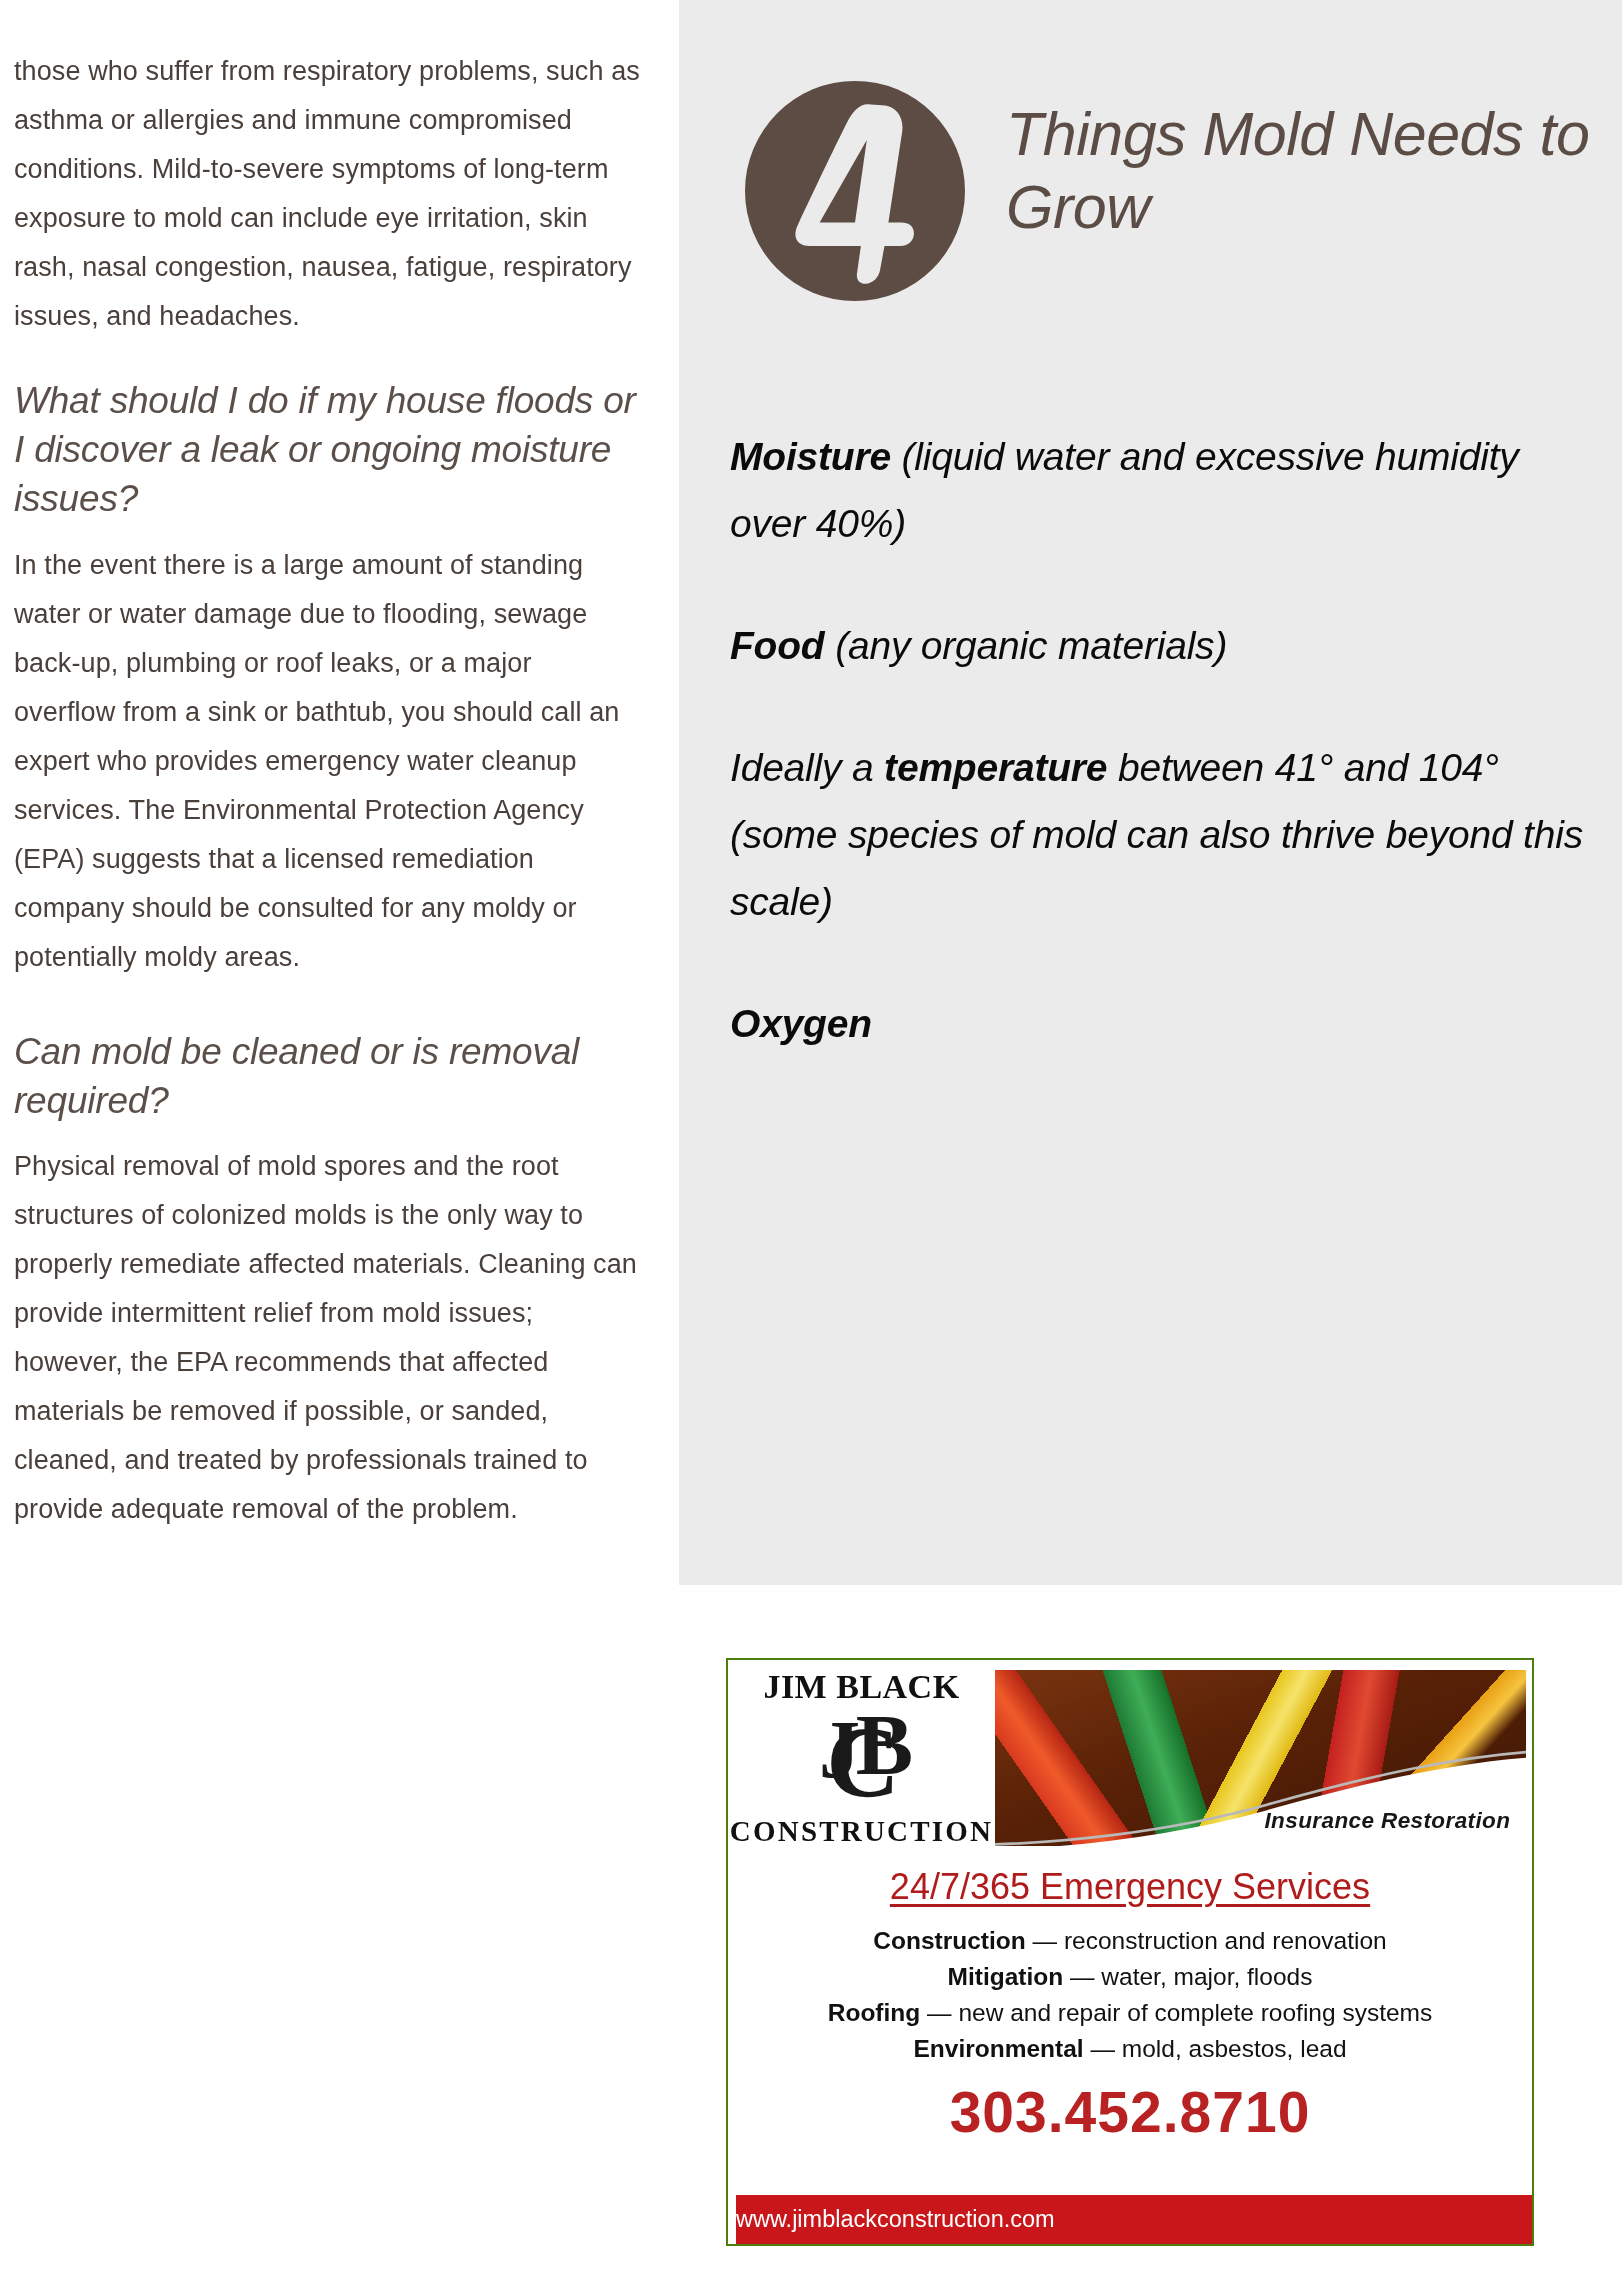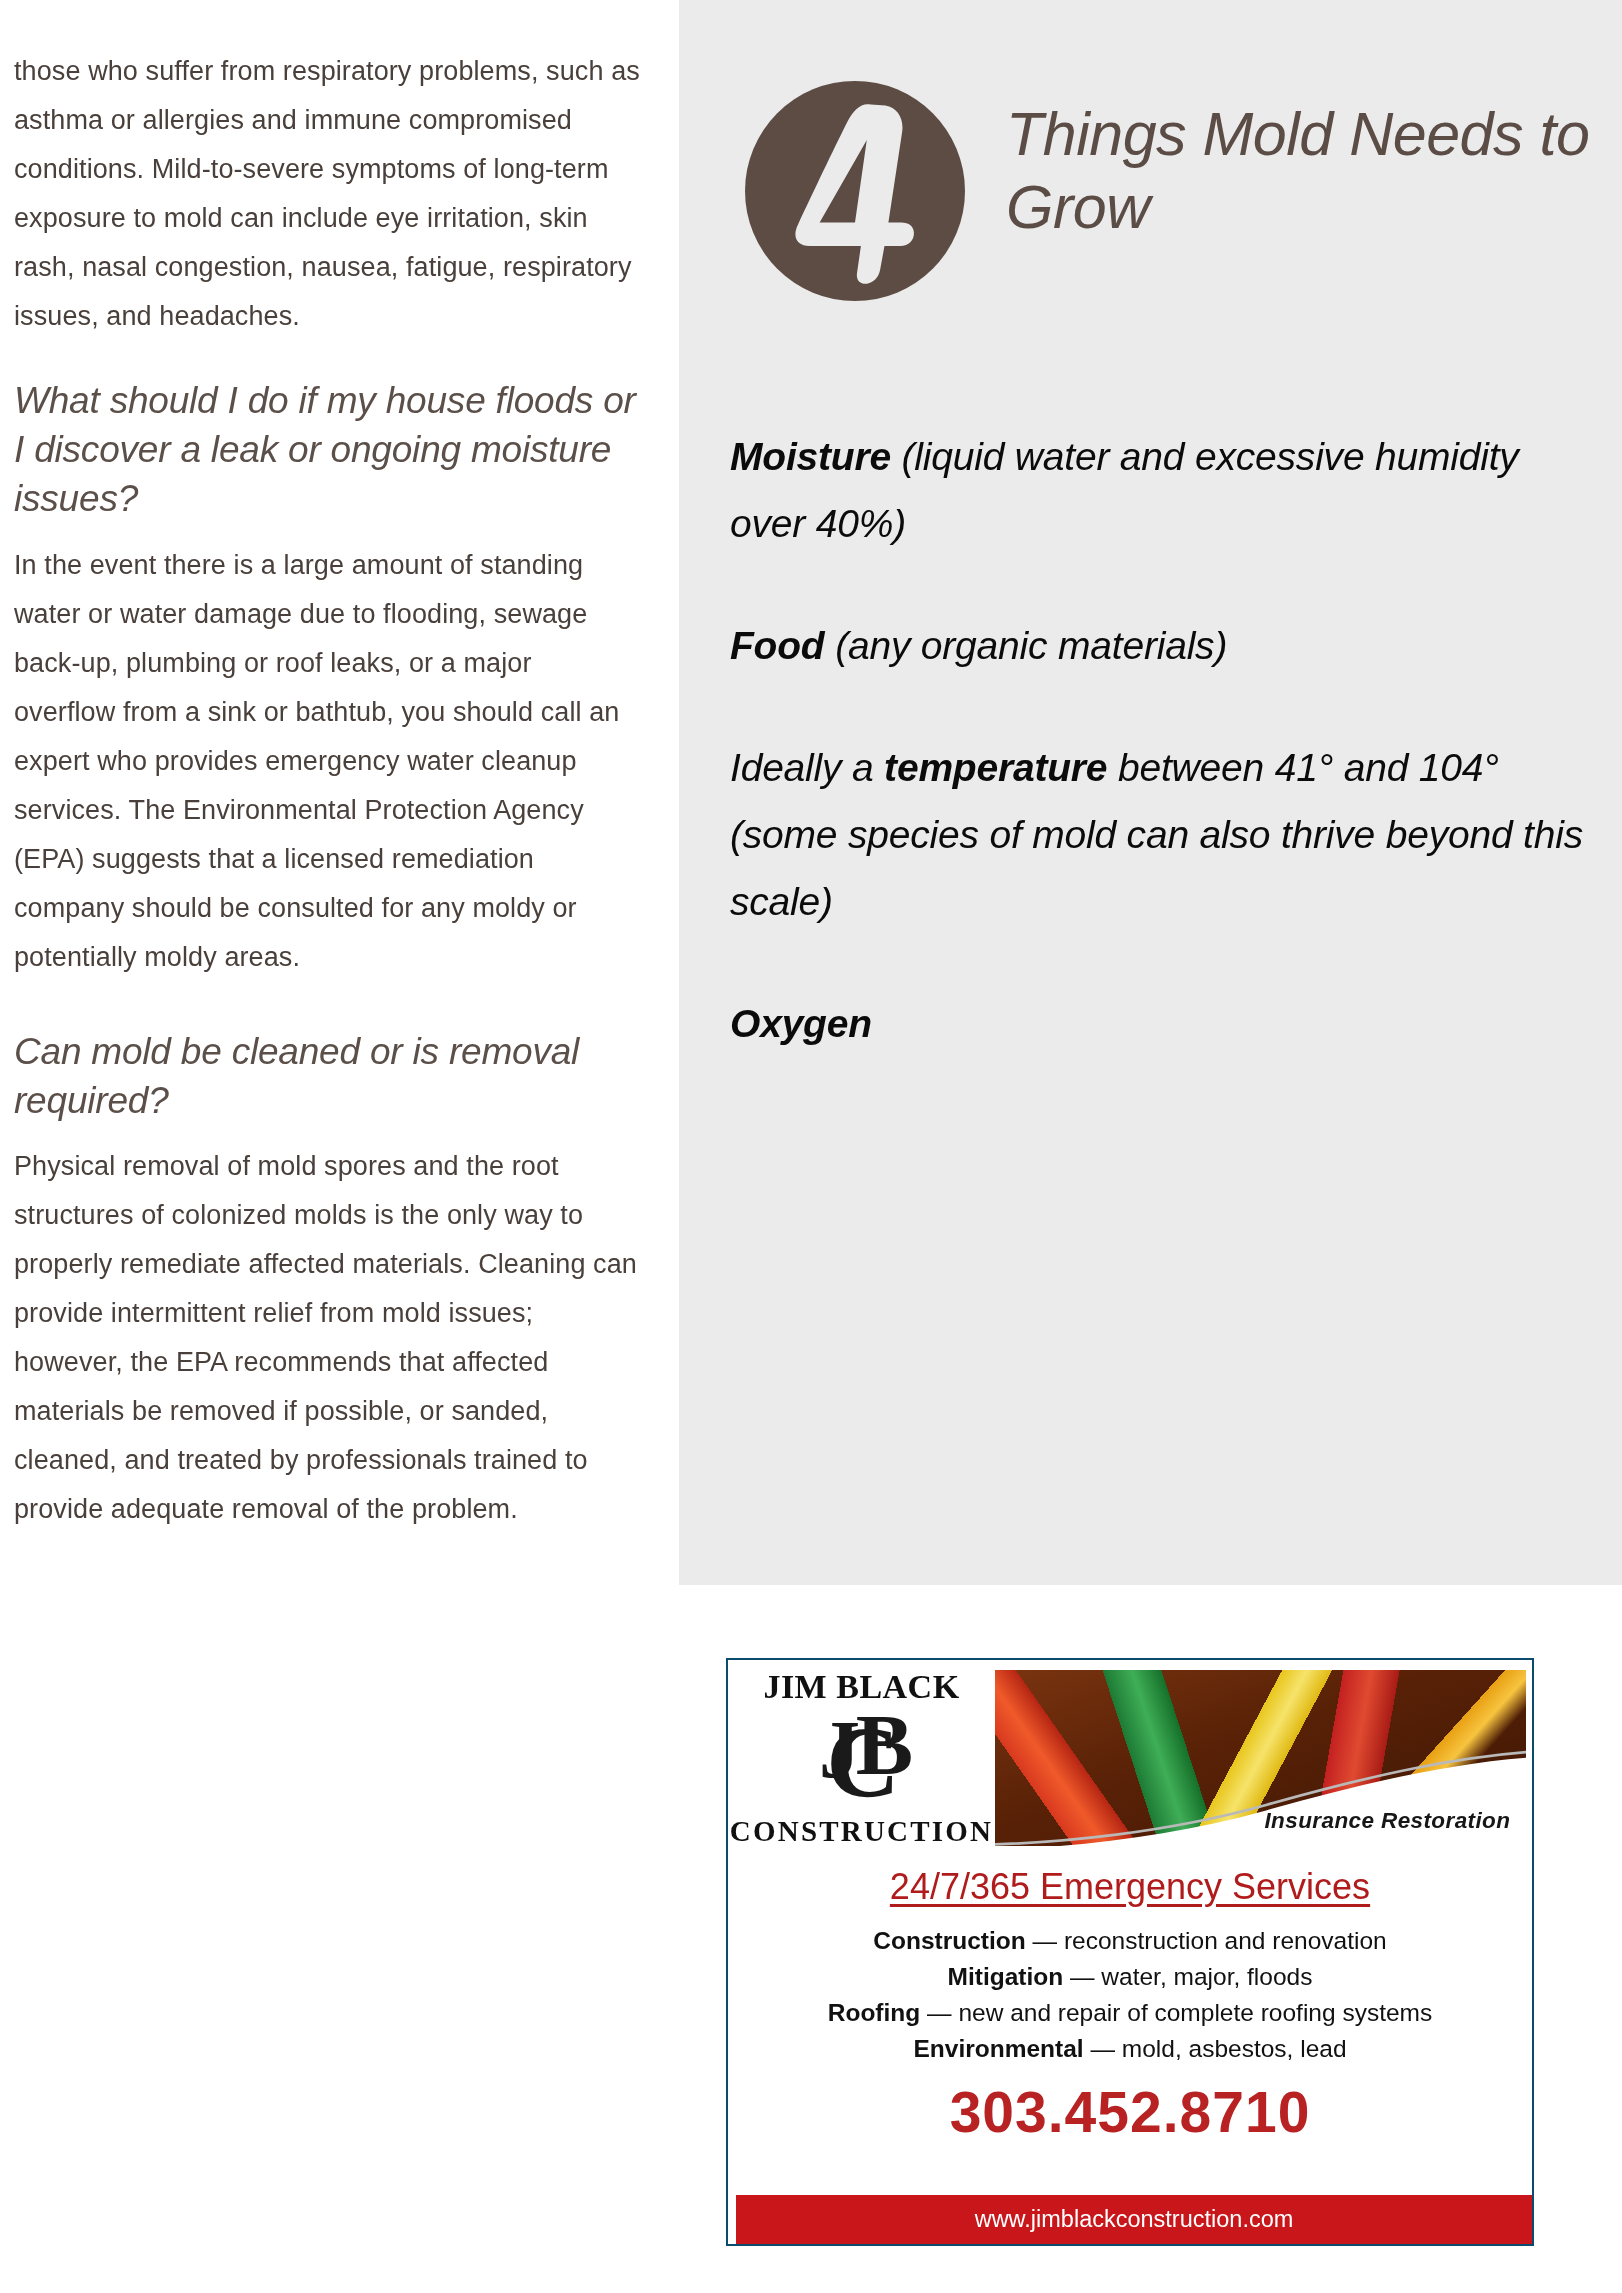--- a/index.html
+++ b/index.html
@@ -111,21 +111,21 @@
   #item-oxygen { margin-bottom: 0; }
 
   
   #ad-card {
     position: absolute;
     left: 726px;
     top: 1658px;
     width: 808px;
     height: 588px;
     background: #ffffff;
-    border: 2px solid #0c4a6e;
+    border: 2px solid #4d7c0f;
     box-sizing: border-box;
     overflow: hidden;
   }
   #ad-top {
     position: relative;
     height: 192px;
     display: flex;
   }
   #ad-logo {
     width: 267px;
@@ -232,21 +232,21 @@
     left: 8px;
     right: 0;
     bottom: 0;
     height: 49px;
     background: #c9161a;
     color: #ffffff;
     font-family: "Liberation Sans", sans-serif;
     font-size: 23.5px;
     display: flex;
     align-items: center;
-    justify-content: center;
+    justify-content: flex-start;
   }
 </style>
 </head>
 <body>
 
 <div id="left-column">
   <p class="body-para">those who suffer from respiratory problems, such as asthma or allergies and immune compromised conditions. Mild-to-severe symptoms of long-term exposure to mold can include eye irritation, skin rash, nasal congestion, nausea, fatigue, respiratory issues, and headaches.</p>
 
   <h2 class="section-heading" id="heading-flood">What should I do if my house floods or I discover a leak or ongoing moisture issues?</h2>
   <p class="body-para">In the event there is a large amount of standing water or water damage due to flooding, sewage back-up, plumbing or roof leaks, or a major overflow from a sink or bathtub, you should call an expert who provides emergency water cleanup services. The Environmental Protection Agency (EPA) suggests that a licensed remediation company should be consulted for any moldy or potentially moldy areas.</p>

